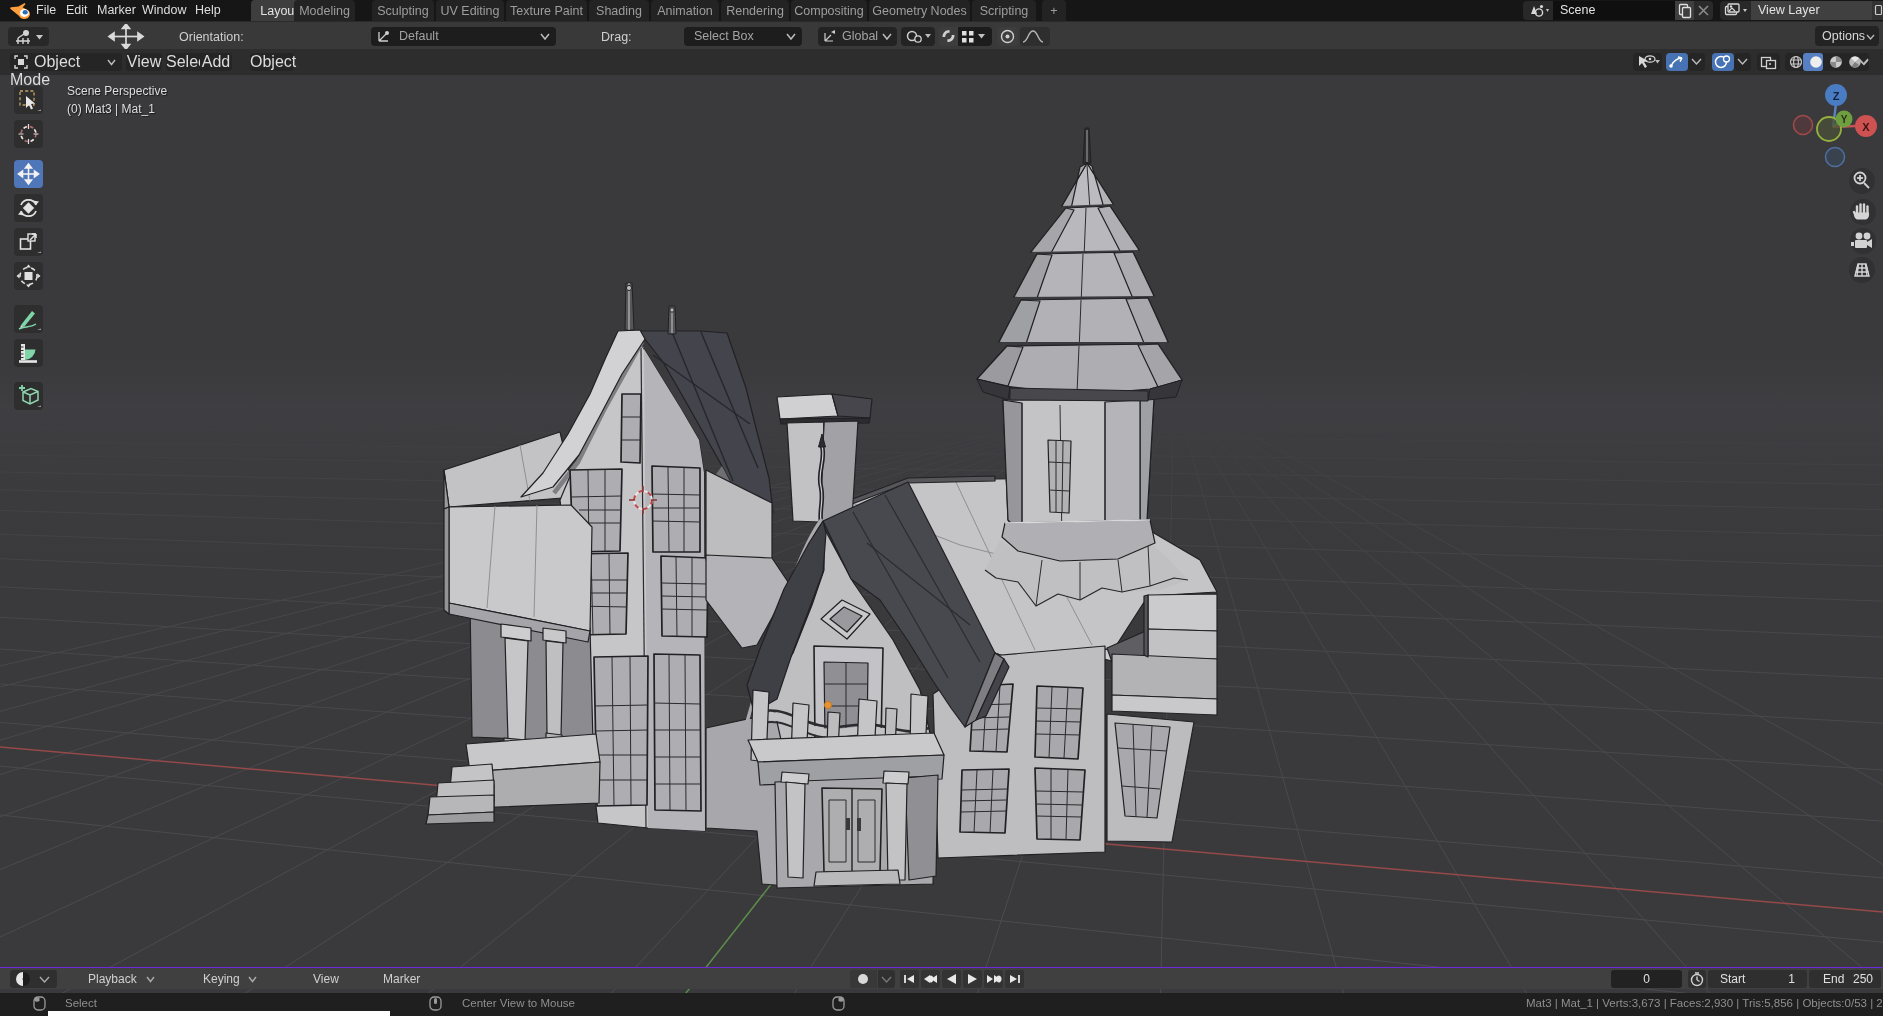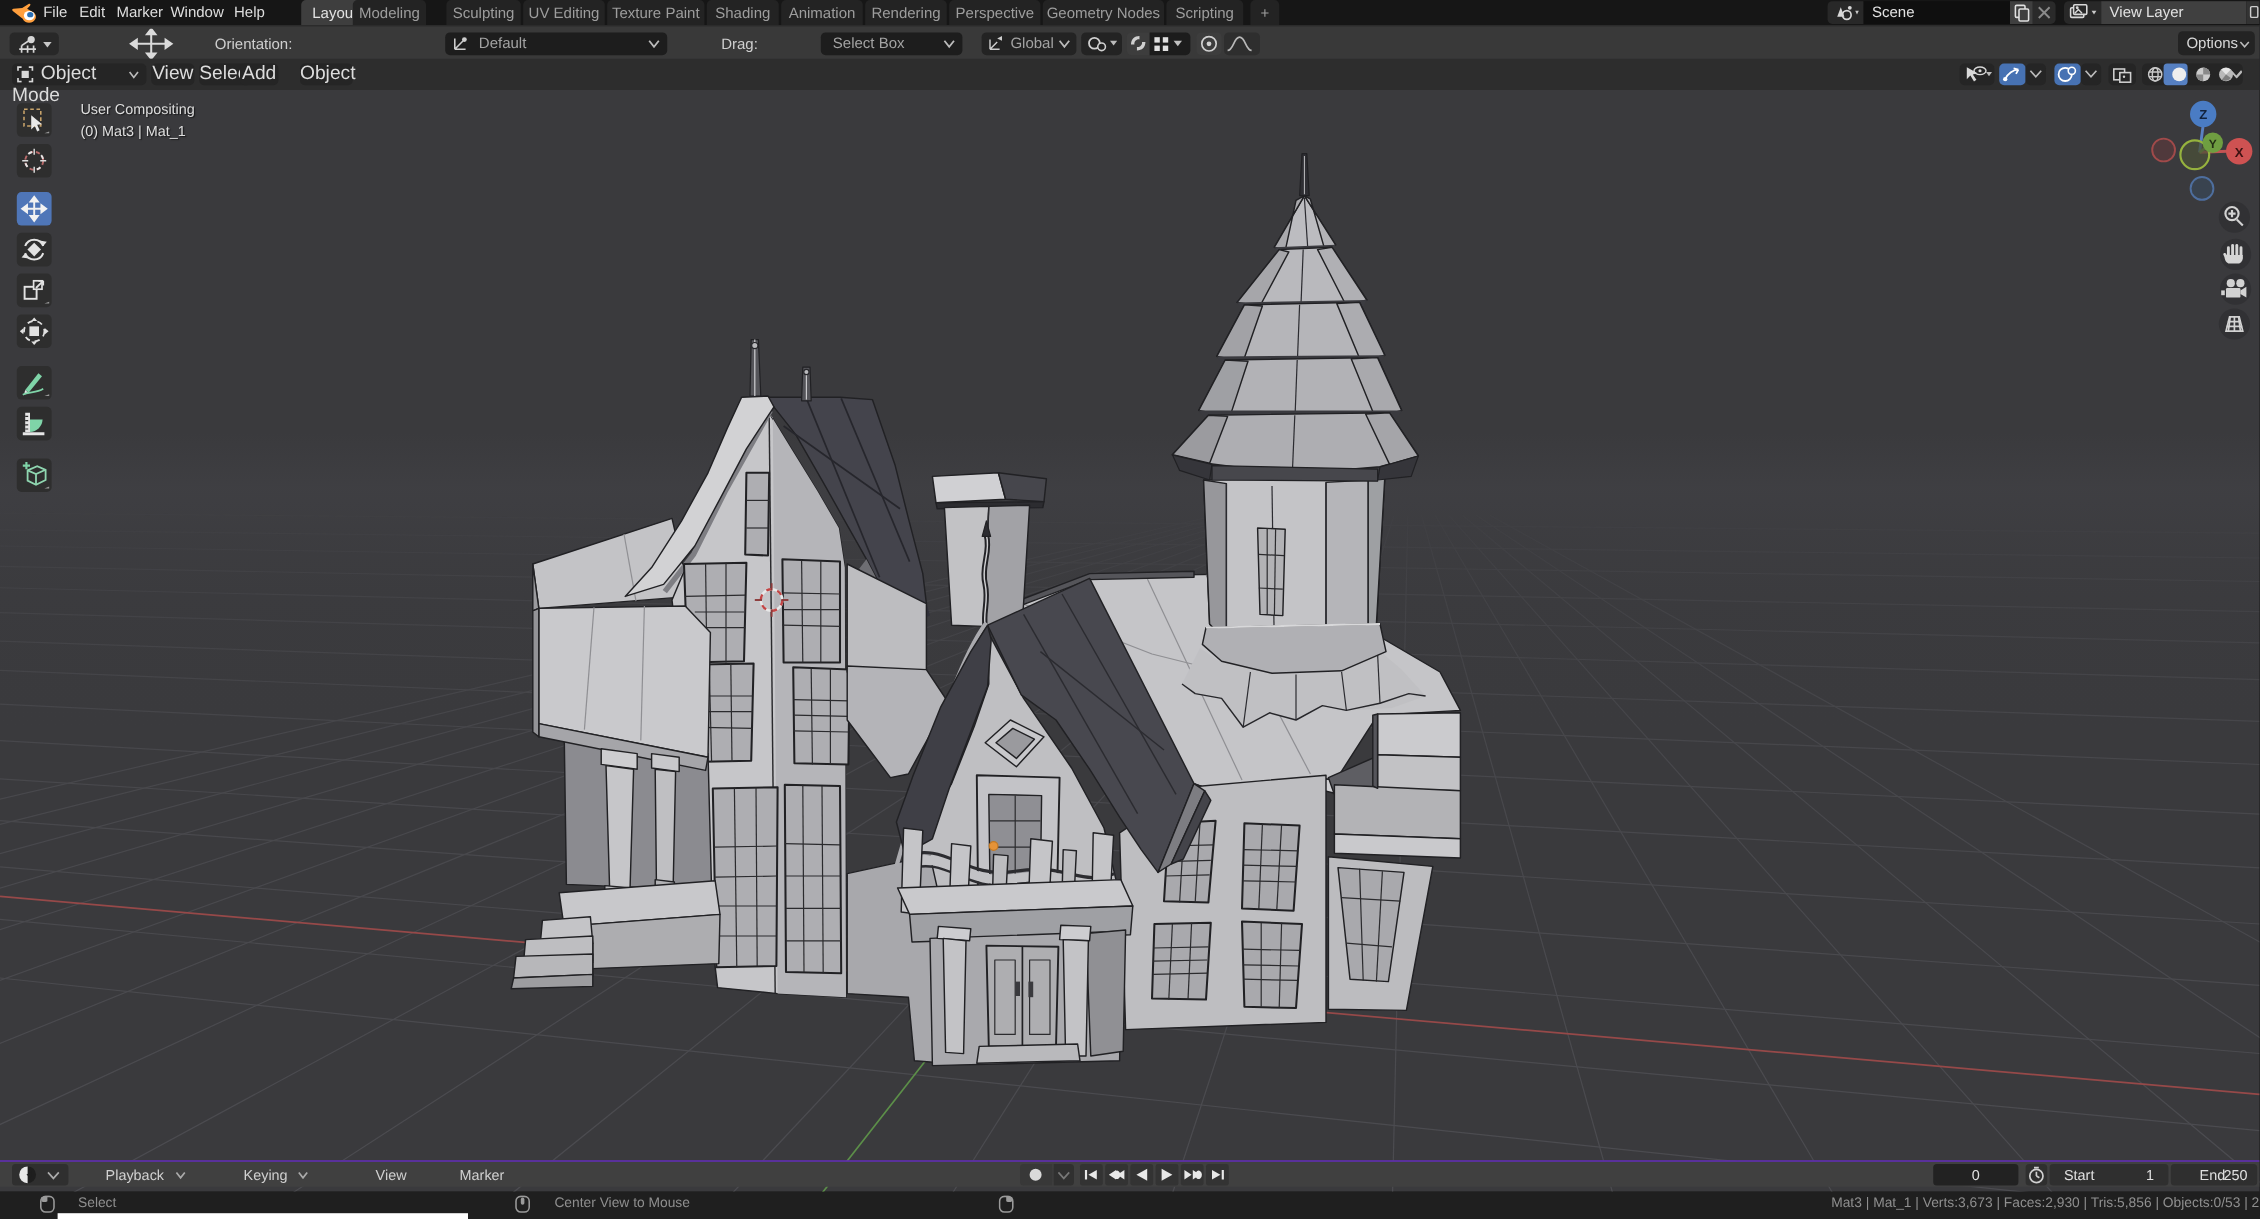--- a/index.html
+++ b/index.html
@@ -445,21 +445,21 @@
   <div class="menu" style="left:142px;">Window</div>
   <div class="menu" style="left:195px;">Help</div>
   <div class="tab active" style="left:251px;width:56px;">Layout</div>
   <div class="tab" style="left:294px;width:61px;">Modeling</div>
   <div class="tab" style="left:372px;width:62px;">Sculpting</div>
   <div class="tab" style="left:436px;width:68px;">UV Editing</div>
   <div class="tab" style="left:506px;width:81px;">Texture Paint</div>
   <div class="tab" style="left:589px;width:60px;">Shading</div>
   <div class="tab" style="left:651px;width:68px;">Animation</div>
   <div class="tab" style="left:721px;width:68px;">Rendering</div>
-  <div class="tab" style="left:791px;width:76px;">Perspective</div>
+  <div class="tab" style="left:791px;width:76px;">Compositing</div>
   <div class="tab" style="left:869px;width:101px;">Geometry Nodes</div>
   <div class="tab" style="left:972px;width:64px;">Scripting</div>
   <div class="tab" style="left:1042px;width:24px;">+</div>
 
   <div class="abs" style="left:1523px;top:1px;width:30px;height:19px;background:#282828;border-radius:4px 0 0 4px;">
     <svg width="30" height="19">
         <path d="M8,13 L11,5 L14,13 Z" fill="#d8d8d8"></path>
         <circle cx="16" cy="11.5" r="3.6" fill="none" stroke="#d8d8d8" stroke-width="1.4"></circle>
         <circle cx="18.5" cy="5.5" r="1.6" fill="#d8d8d8"></circle>
         <path d="M23,8 l3,0 -1.5,3 z" fill="#c8c8c8"></path>
@@ -653,21 +653,21 @@
         <path d="M66,5 A5.8,5.8 0 0 1 74,5 L70,9 Z" fill="#e6e6e6"></path>
         <path d="M66.5,13.5 A5.8,5.8 0 0 0 74,12 L70,9 Z" fill="#7e7e7e"></path>
       </g>
     <path d="M75,7 l4,4.5 4,-4.5" fill="none" stroke="#bbb" stroke-width="1.3"></path>
   </svg>
   <svg class="abs" style="left:1856px;top:4px;" width="16" height="18">
       <path d="M3,6 l4.5,5 4.5,-5" fill="none" stroke="#bbb" stroke-width="1.4"></path>
     </svg>
 </div>
 
-<div class="abs" style="left:67px;top:84px;color:#dedede;font-size:12px;text-shadow:1px 1px 1px rgba(0,0,0,0.6);">User Compositing</div>
+<div class="abs" style="left:67px;top:84px;color:#dedede;font-size:12px;text-shadow:1px 1px 1px rgba(0,0,0,0.6);">Scene Perspective</div>
 <div class="abs" style="left:67px;top:102px;color:#dedede;font-size:12px;text-shadow:1px 1px 1px rgba(0,0,0,0.6);">(0) Mat3 | Mat_1</div>
 
 <div class="tbtn" style="left:14px;top:86px;"></div>
 <svg class="abs" style="left:14px;top:86px;" width="29" height="28">
   <rect x="6" y="5" width="14" height="14" fill="none" stroke="#c8a36a" stroke-width="1.3" stroke-dasharray="3 2.2"></rect>
   <path d="M12,10 L12,22 L15,19 L17,23.5 L19,22.5 L17,18 L21,17.5 Z" fill="#e8e8e8"></path>
   <path d="M23,25 l4,0 0,-1.5 z" fill="#9a9a9a"></path>
 </svg>
 <div class="tbtn" style="left:14px;top:120px;"></div>
 <svg class="abs" style="left:14px;top:120px;" width="29" height="28">
@@ -781,21 +781,21 @@
         <path d="M5,5 l7,4 -7,4 z" fill="#e8e8e8"></path>
         <path d="M14,5 l0,8" stroke="#e8e8e8" stroke-width="1.8"></path>
       </svg></div>
   <div class="tfld" style="left:1611px;width:71px;text-align:center;background:#222222;">0</div>
   <div class="abs" style="left:1688px;top:2px;width:18px;height:18px;background:#2f2f2f;border-radius:3px;">
     <svg width="18" height="18">
         <circle cx="9" cy="10" r="5.5" fill="none" stroke="#d0d0d0" stroke-width="1.4"></circle>
         <path d="M9,10 L9,6.5 M9,10 l2.5,1.5 M7,3 l4,0" stroke="#d0d0d0" stroke-width="1.4" fill="none"></path>
       </svg></div>
   <div class="tfld" style="left:1708px;width:99px;background:#2f2f2f;"><span style="margin-left:12px;">Start</span><span style="position:absolute;right:12px;">1</span></div>
-  <div class="tfld" style="left:1809px;width:72px;background:#2f2f2f;"><span style="margin-left:24px;">End</span><span style="position:absolute;right:8px;">250</span></div>
+  <div class="tfld" style="left:1809px;width:72px;background:#2f2f2f;"><span style="margin-left:14px;">End</span><span style="position:absolute;right:8px;">250</span></div>
 </div>
 
 <div class="abs" id="status">
   <svg class="abs" style="left:33px;top:3px;" width="13" height="15">
       <rect x="1" y="1" width="11" height="13" rx="4" fill="none" stroke="#9a9a9a" stroke-width="1.3"></rect>
       <path d="M1.5,5 C3,6 5,6 6.5,5 L6.5,1.5 L1.5,1.5 Z" fill="#9a9a9a"></path>
     </svg>
   <div class="abs" style="left:65px;top:4px;">Select</div>
   <svg class="abs" style="left:429px;top:3px;" width="13" height="15">
       <rect x="1" y="1" width="11" height="13" rx="4" fill="none" stroke="#9a9a9a" stroke-width="1.3"></rect>

